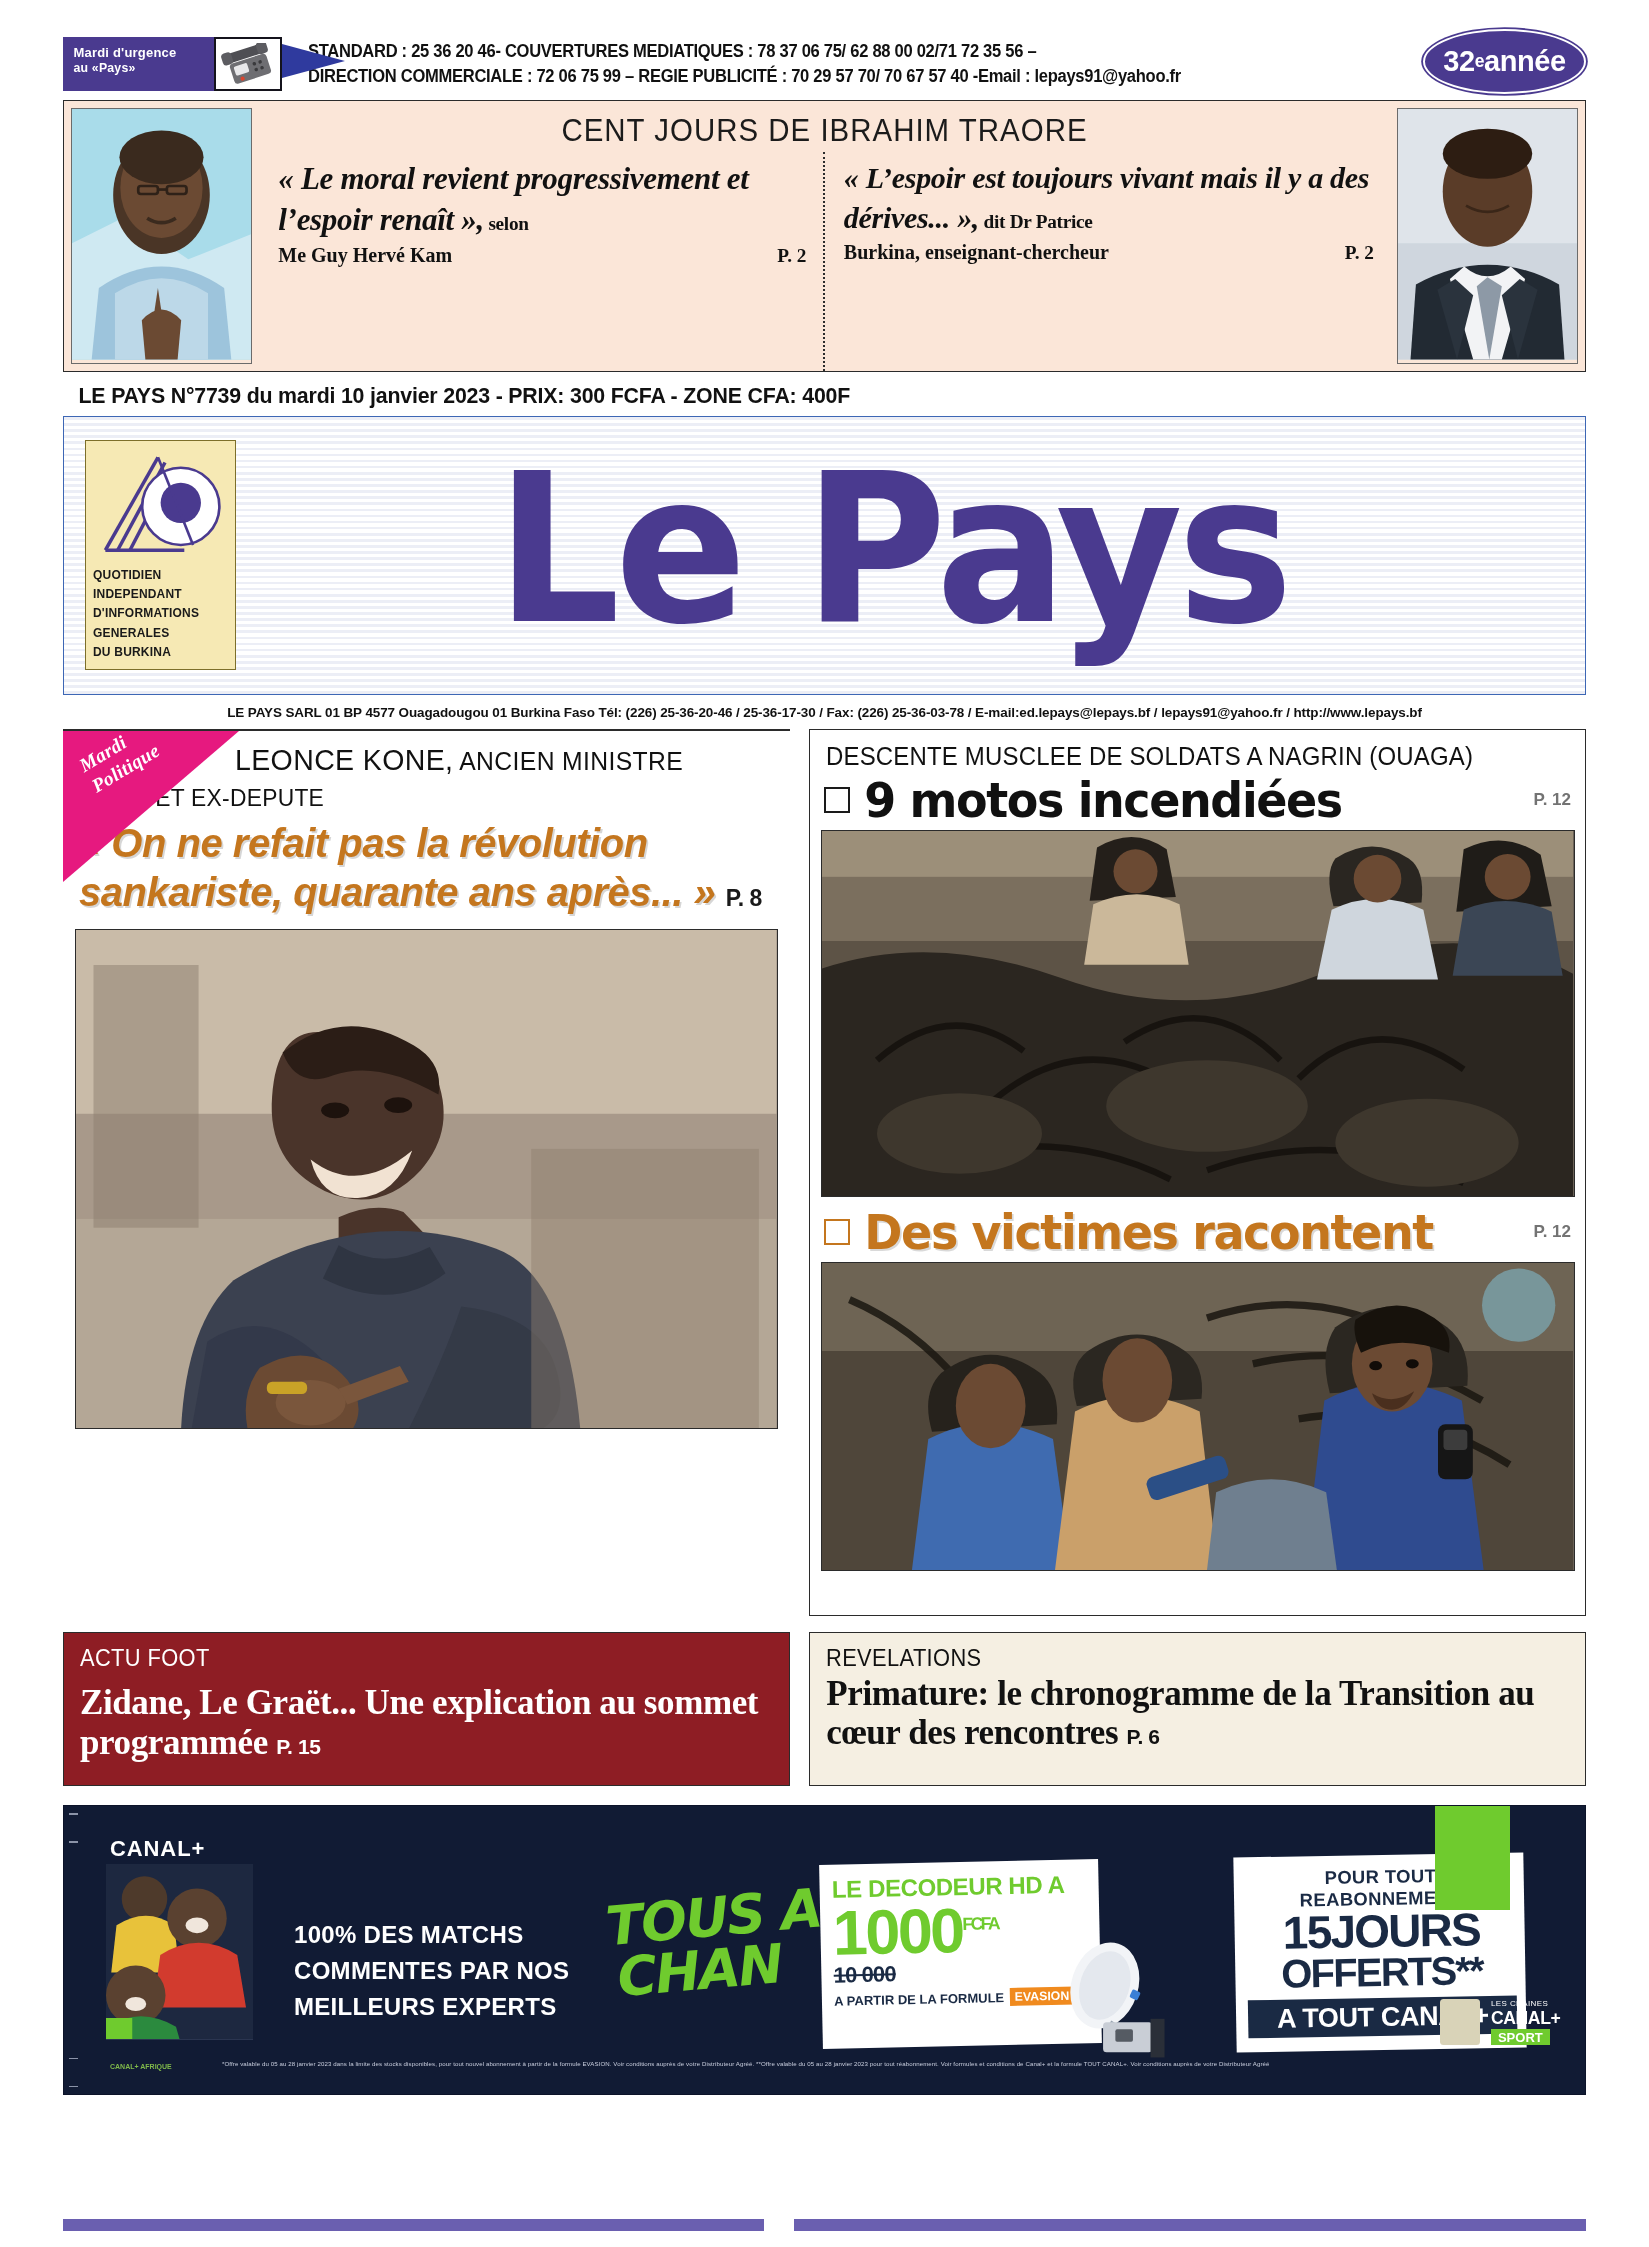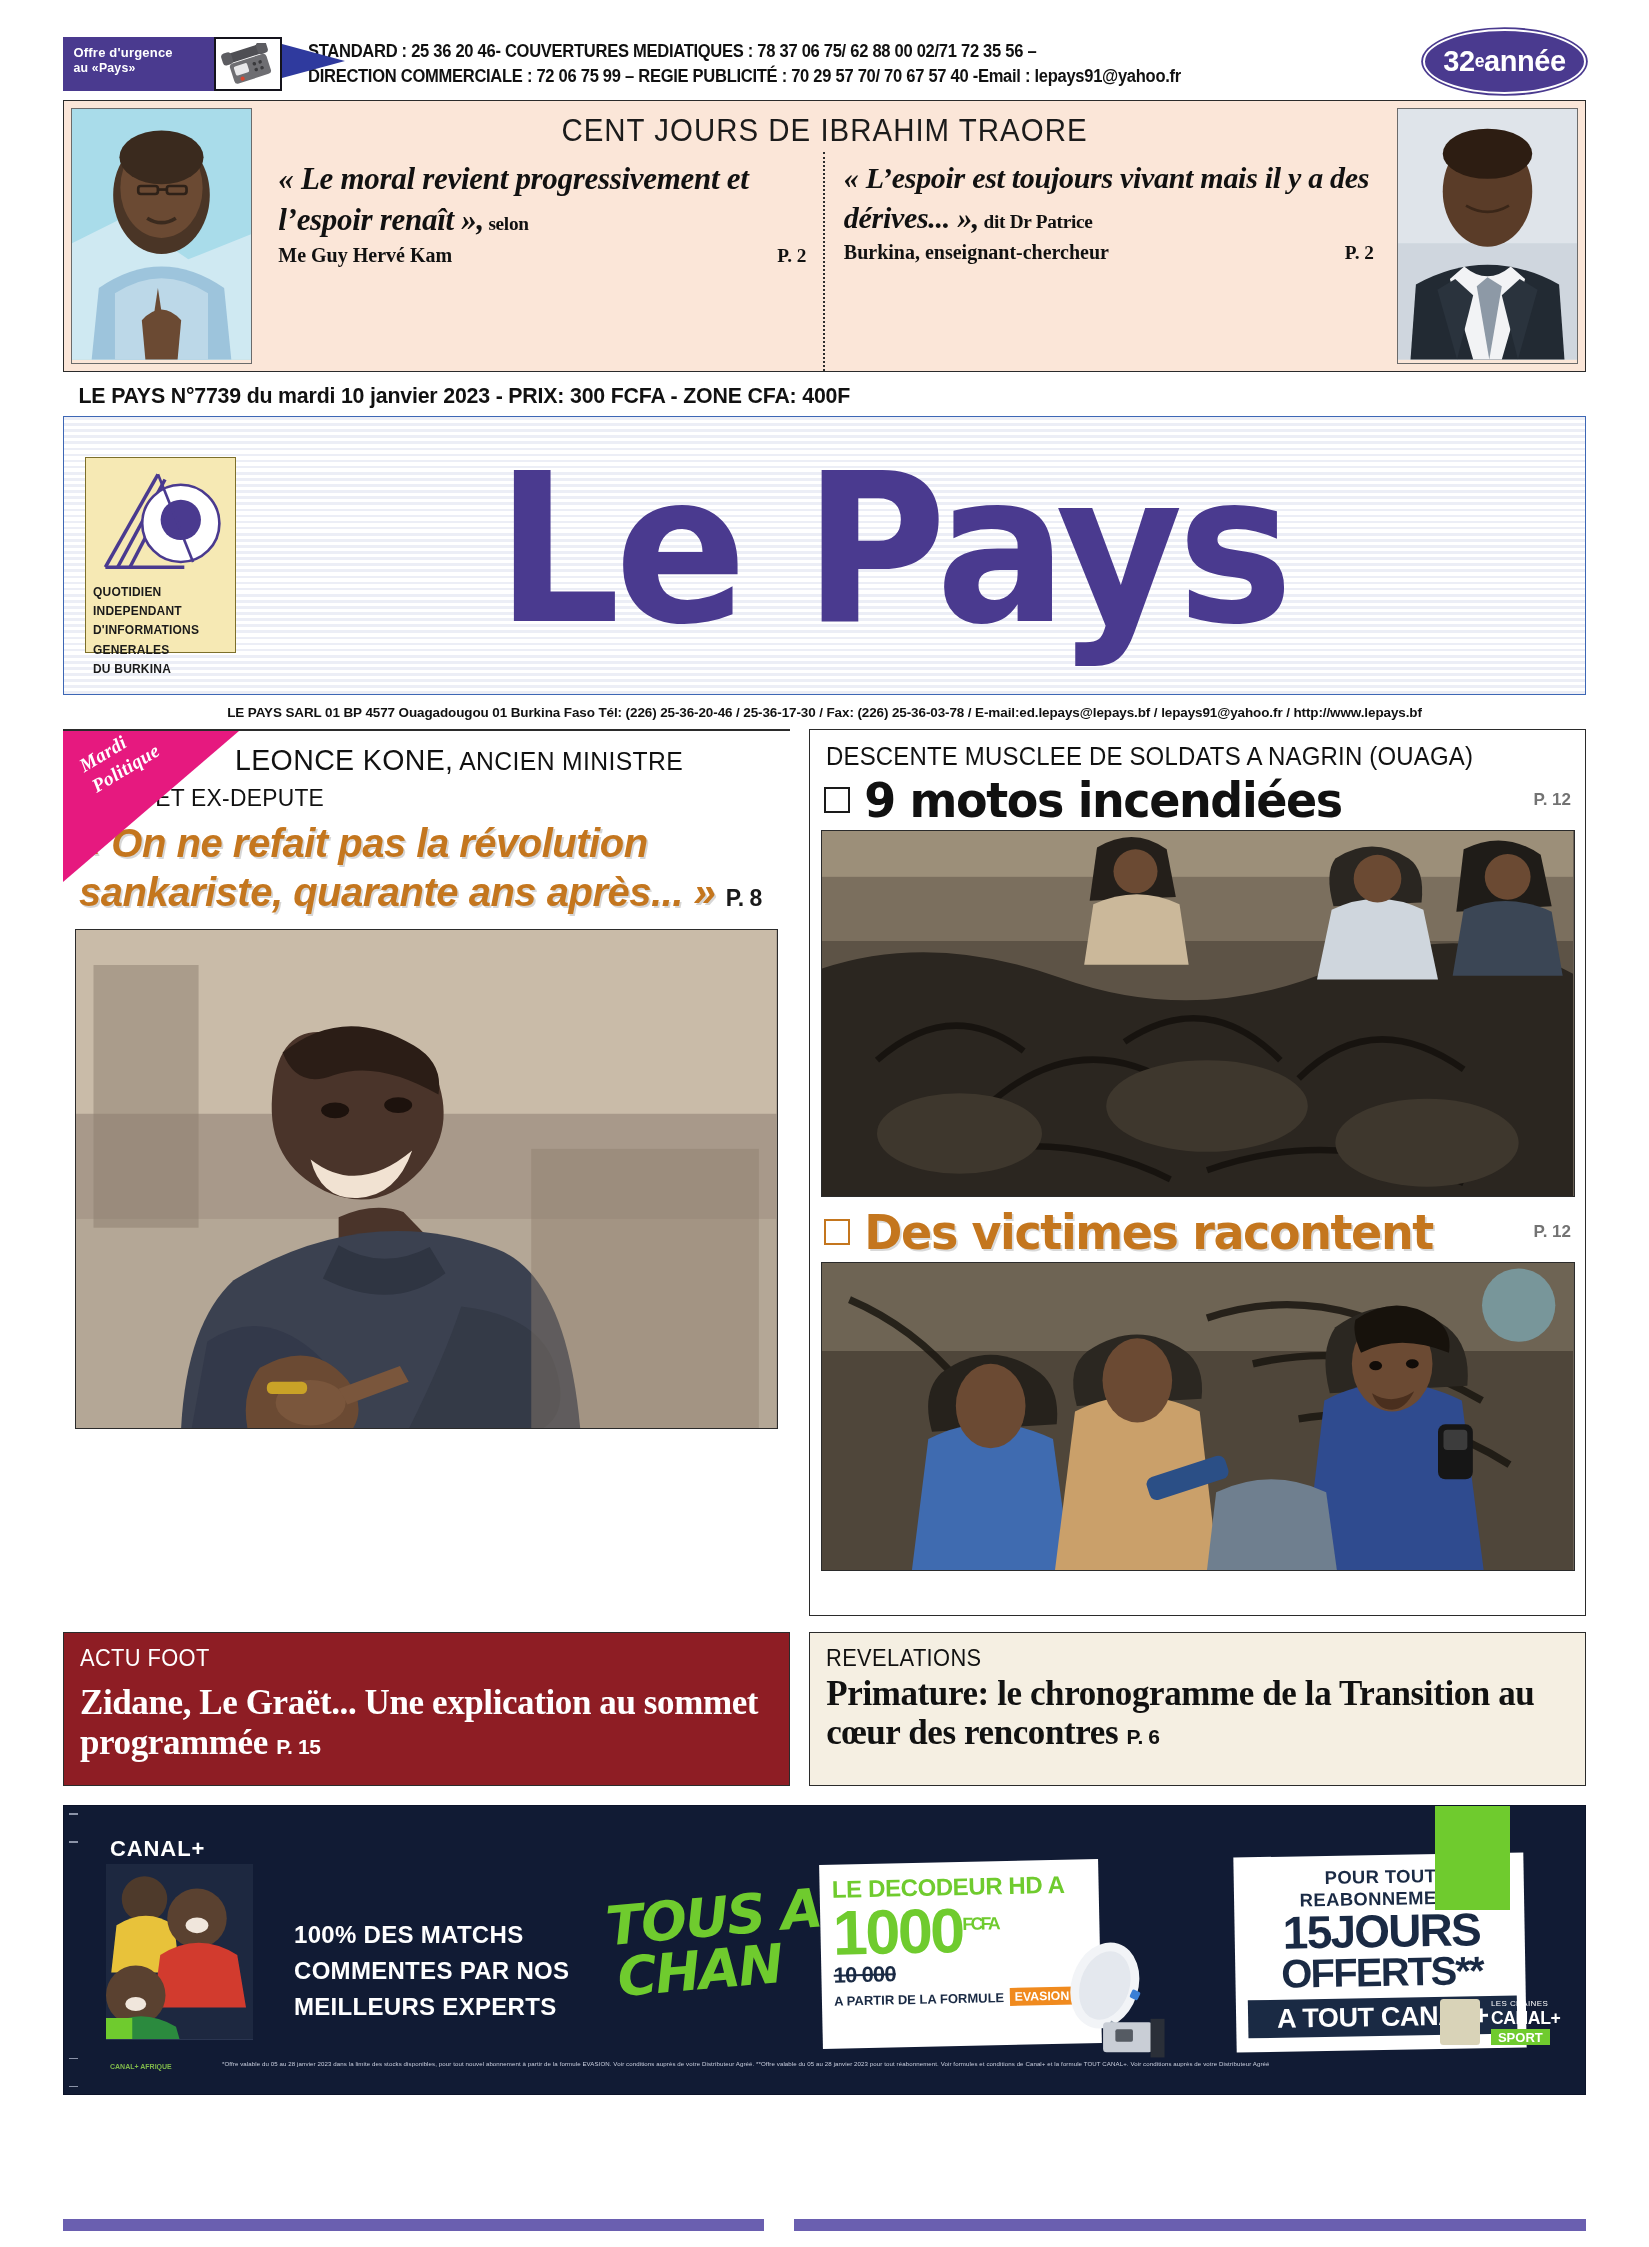--- a/index.html
+++ b/index.html
@@ -82,21 +82,21 @@
   }
 
   
   .masthead {
     position: relative; height: 279px; border: 1.8px solid #3d67b5;
     background:
       repeating-linear-gradient(to bottom, #eceef6 0px, #eceef6 2.6px, #ffffff 2.6px, #ffffff 6.1px);
     display: flex; align-items: center; overflow: hidden;
   }
   .logo-box {
-    margin-left: 21px; width: 151px; height: 196px; background: #f6e9b4;
+    margin-left: 21px; width: 151px; height: 230px; background: #f6e9b4;
     border: 1.8px solid #7d6f2a; padding: 8.8px 7px; position: relative; flex: 0 0 auto;
   }
   .logo-mark { height: 112px; position: relative; }
   .logo-mark svg { position: absolute; left: 7px; top: 1.8px; }
   .logo-text {
     font-size: 12px; font-weight: bold; color: #1a1a1a; line-height: 1.62;
     letter-spacing: 0.2px; margin-top: 3.5px;
   }
   .masthead-title {
     flex: 1 1 auto; text-align: center; color: #4a3a8f;
@@ -240,21 +240,21 @@
 </head>
 <body>
 
 <div class="page">
 
   <div class="topbar">
     <div class="arrow-tail"></div>
 
     <div class="urgence-wrap">
       <div class="urgence-box">
-        <div>Offre d'urgence</div>
+        <div>Mardi d'urgence</div>
         <div class="l2">au «Pays»</div>
       </div>
       <div class="phone-box">
         <svg width="54" height="42" viewBox="0 0 62 48" aria-hidden="true">
           <g transform="rotate(-18 31 24)">
             <rect x="10" y="18" width="44" height="24" rx="4" fill="#6e6e72"></rect>
             <rect x="14" y="22" width="16" height="11" rx="2" fill="#e8e8ea"></rect>
             <circle cx="38" cy="26" r="2" fill="#3a3a3d"></circle>
               <circle cx="45" cy="26" r="2" fill="#3a3a3d"></circle>
             <circle cx="38" cy="33" r="2" fill="#3a3a3d"></circle>

